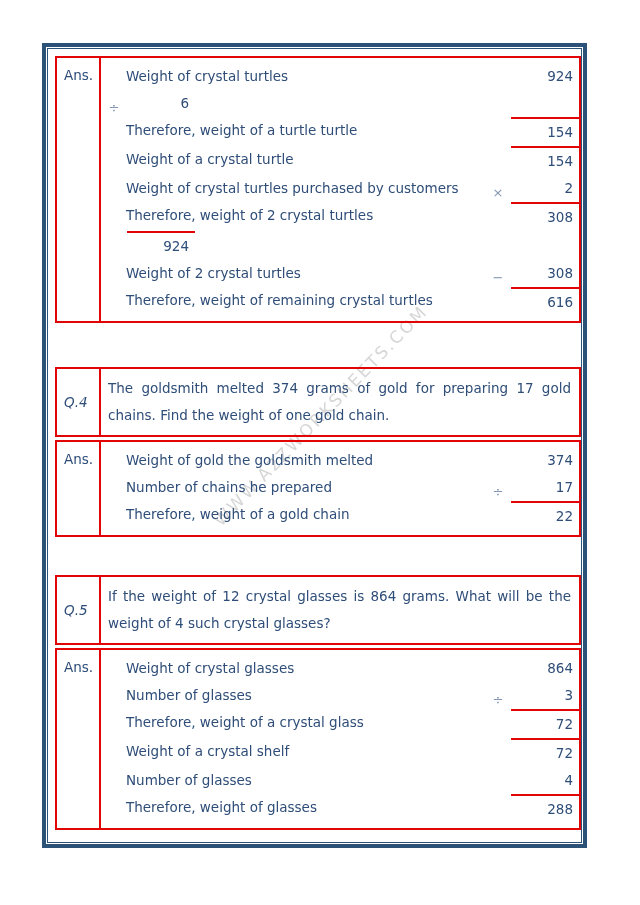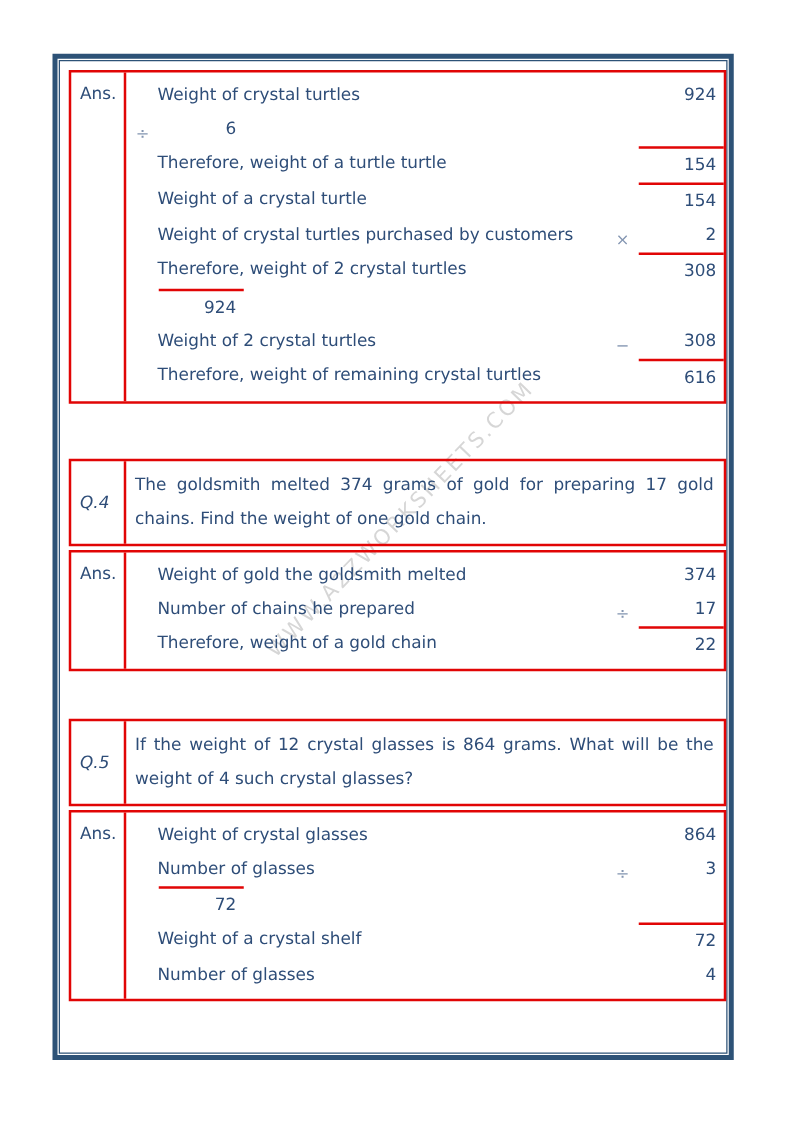--- a/index.html
+++ b/index.html
@@ -198,31 +198,37 @@
             <div class="lbl">Weight of crystal glasses</div>
             <div class="op"></div>
             <div class="val">864</div>
           </div>
           <div class="row" data-rule="false">
             <div class="lbl">Number of glasses</div>
             <div class="op">÷</div>
             <div class="val">3</div>
           </div>
           <div class="row" data-rule="true">
+            <div class="lbl">Therefore, weight of a crystal glass</div>
             <div class="op"></div>
             <div class="val">72</div>
           </div>
           <div class="row" data-rule="true">
             <div class="lbl">Weight of a crystal shelf</div>
             <div class="op"></div>
             <div class="val">72</div>
           </div>
           <div class="row" data-rule="false">
             <div class="lbl">Number of glasses</div>
             <div class="op"></div>
             <div class="val">4</div>
+          </div>
+          <div class="row" data-rule="true">
+            <div class="lbl">Therefore, weight of glasses</div>
+            <div class="op"></div>
+            <div class="val">288</div>
           </div>
         </div>
       </div>
 
     </div>
   </div>
 </div>
 
 </body></html>

